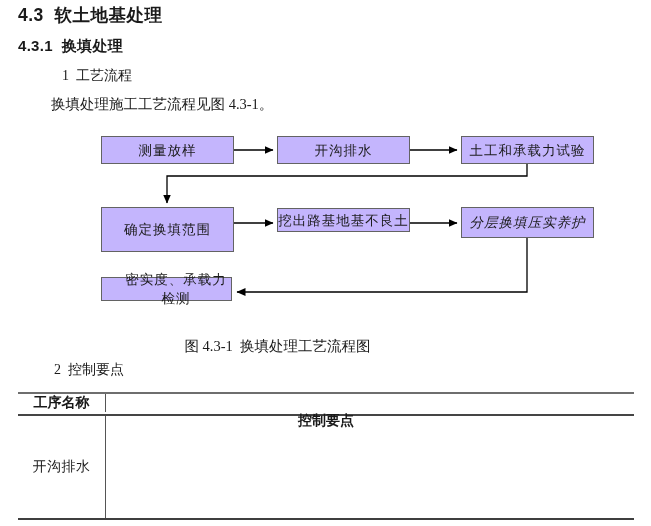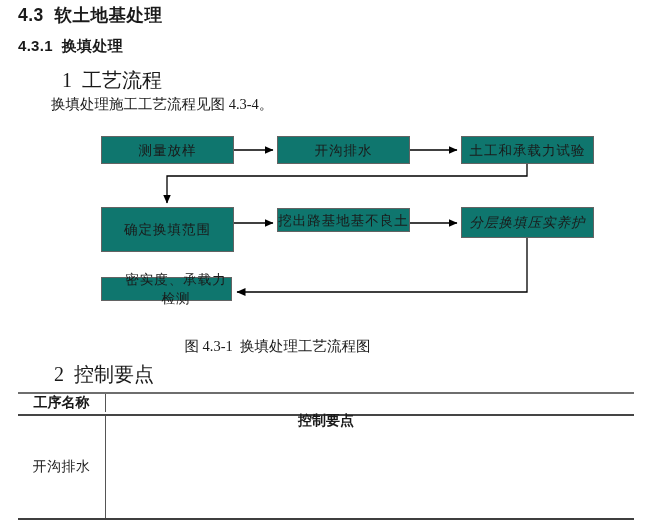--- a/index.html
+++ b/index.html
@@ -10,29 +10,29 @@
   }
   .abs{position:absolute;}
   .h1{
     font-family:"Liberation Sans","DejaVu Sans",sans-serif;
     font-weight:bold;font-size:17.5px;white-space:pre;letter-spacing:.5px;
   }
   .h2{
     font-family:"Liberation Sans","DejaVu Sans",sans-serif;
     font-weight:bold;font-size:15px;white-space:pre;letter-spacing:.3px;
   }
-  .sec{font-size:20px;white-space:pre;}
+  .sec{font-size:14px;white-space:pre;}
   .intro{font-size:14.5px;white-space:pre;}
   .caption{font-size:14.5px;white-space:pre;width:555px;text-align:center;}
 
   
   #connectors{position:absolute;left:0;top:0;z-index:1;}
   .fbox{
     position:absolute;z-index:2;box-sizing:border-box;
-    background:#0f766e;border:1.4px solid #636363;
+    background:#c4b5fd;border:1.4px solid #636363;
     display:flex;flex-direction:column;align-items:center;justify-content:center;
     text-align:center;font-size:13.5px;line-height:19px;
     letter-spacing:1px;
   }
 
   
   .tbl{
     position:absolute;left:18px;top:392px;width:616px;box-sizing:border-box;
     border-top:2px solid #6e6e6e;border-bottom:2.5px solid #3f3f3f;
   }
@@ -50,21 +50,21 @@
   }
   .td-right{flex:1;padding:3px 6px 2px 8px;font-size:14px;line-height:20.5px;}
   .pt{margin:0;}
 </style>
 </head>
 <body>
 
 <div class="abs h1" style="left:18px;top:3px;">4.3  软土地基处理</div>
 <div class="abs h2" style="left:18px;top:37px;">4.3.1  换填处理</div>
 <div class="abs sec" style="left:62px;top:67px;">1  工艺流程</div>
-<div class="abs intro" style="left:51px;top:95px;">换填处理施工工艺流程见图 4.3-4。</div>
+<div class="abs intro" style="left:51px;top:95px;">换填处理施工工艺流程见图 4.3-1。</div>
 
 <svg id="connectors" width="651" height="330" viewBox="0 0 651 330">
   <defs>
     <marker id="ah" markerWidth="10" markerHeight="9" refX="8.5" refY="4" orient="auto" markerUnits="userSpaceOnUse">
       <path d="M0,0 L9,4 L0,8 Z" fill="#000000"></path>
     </marker>
   </defs>
   <path d="M234,150 H273" stroke="#000" stroke-width="1.3" fill="none" marker-end="url(#ah)"></path>
   <path d="M410,150 H457" stroke="#000" stroke-width="1.3" fill="none" marker-end="url(#ah)"></path>
   <path d="M527,164 V176 H167 V203" stroke="#000" stroke-width="1.3" fill="none" marker-end="url(#ah)"></path>

